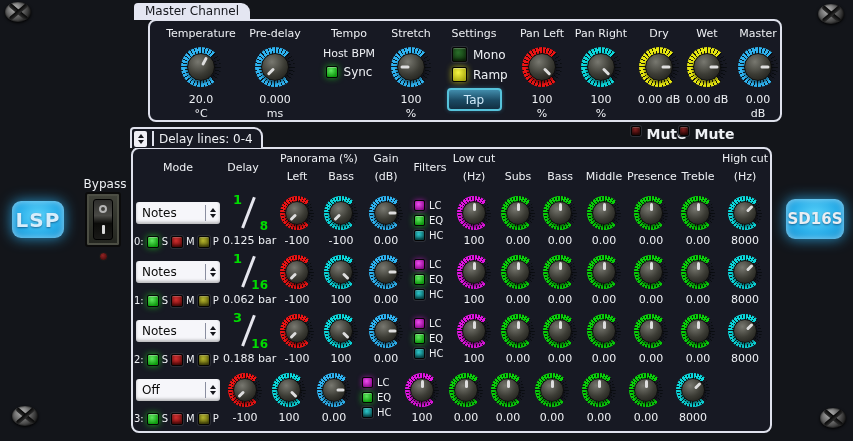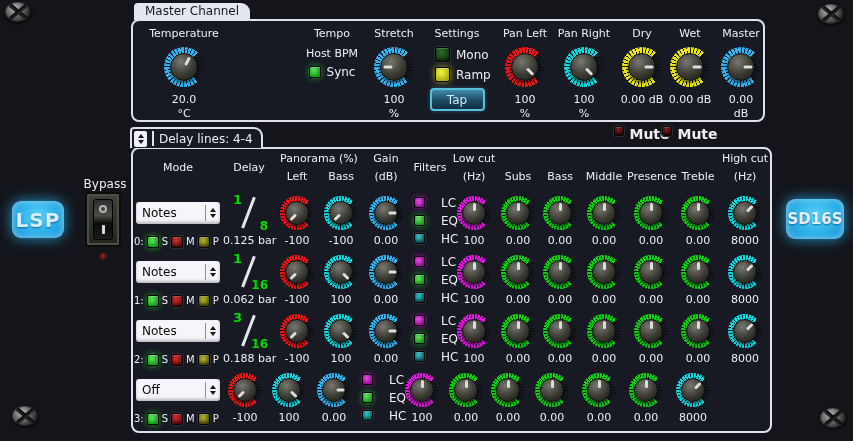--- a/index.html
+++ b/index.html
@@ -99,21 +99,21 @@
   .dd-val{flex:1;padding-left:6px}
   .dd-spin{display:flex;flex-direction:column;align-items:center;gap:2px;padding:0 4px;
     border-left:1px solid #8a8ea0;height:16px;justify-content:center}
 
   .frac{position:relative;width:36px;height:40px}
   .frac .num{position:absolute;left:2px;top:-1px;color:#00dc00;font-weight:bold;font-size:13px}
   .frac .slash{position:absolute;left:16px;top:3px;width:2.5px;height:33px;background:#e6e6ee;transform:rotate(21deg)}
   .frac .den{position:absolute;right:-1px;bottom:0;color:#00dc00;font-weight:bold;font-size:12px}
 
   .fcell{justify-content:center;gap:4px;padding-left:5px}
-  .f-item{display:flex;align-items:center;gap:16px;font-size:12px}
+  .f-item{display:flex;align-items:center;gap:4px;font-size:10px}
   .f-item .sq{width:11px;height:11px}
 
   
   .badge{position:absolute;border-radius:9px;display:flex;align-items:center;justify-content:center;
     background:radial-gradient(ellipse at 50% 42%,#5cd4fb 0%,#2aaee9 55%,#148fd0 100%);
     box-shadow:0 0 14px rgba(42,170,233,.85), inset 0 0 7px rgba(255,255,255,.55)}
   .lsp-badge{left:12px;top:201px;width:52px;height:37px;color:#d6edfb;font-weight:bold;font-size:20px;
     text-shadow:0 1px 2px rgba(0,40,80,.55);letter-spacing:1px}
   .model-badge{left:786px;top:199px;width:58px;height:40px;color:#e9eef3;font-weight:bold;font-size:15px;
     text-shadow:0 1px 2px rgba(0,40,80,.55)}
@@ -142,33 +142,43 @@
 <div class="byp-label">Bypass</div>
 <div class="byp-sw">
   <div class="rocker">
     <span class="sym-o"></span>
     <span class="sym-i"></span>
   </div>
 </div>
 <div class="byp-led"></div>
 
 <div class="tab-light" style="left:134px;top:3px">Master Channel</div>
-<div class="group" style="left:131px;top:19px;width:634px;height:103px">
+<div class="group" style="left:148px;top:19px;width:634px;height:103px">
 
   <div class="mcol" style="left:6px;width:90px">
     <div class="mlabel">Temperature</div>
     <div class="knob k40 mknob" style="--c:var(--blue);--a:28deg">
         <i class="ring"></i>
         <i class="face"></i>
         <i class="ptr"></i>
       </div>
     <div class="mval">20.0</div>
     <div class="munit">°C</div>
   </div>
 
+  <div class="mcol" style="left:85px;width:80px">
+    <div class="mlabel">Pre-delay</div>
+    <div class="knob k40 mknob" style="--c:var(--blue);--a:-135deg">
+        <i class="ring"></i>
+        <i class="face"></i>
+        <i class="ptr"></i>
+      </div>
+    <div class="mval">0.000</div>
+    <div class="munit">ms</div>
+  </div>
 
   <div class="mcol" style="left:157px;width:84px">
     <div class="mlabel">Tempo</div>
     <div class="hostbpm">Host BPM</div>
     <div class="hrow">
       <span class="sq g-on"></span>
       <span>Sync</span>
     </div>
   </div>
 
@@ -257,28 +267,28 @@
     <div class="munit">dB</div>
   </div>
 </div>
 
 <div class="tab-dark" style="left:130px;top:127px">
   <span class="tabspin">
       <i class="tu"></i>
       <i class="td"></i>
     </span>
   <span class="tdiv"></span>
-  <span>Delay lines: 4-4</span>
+  <span>Delay lines: 0-4</span>
 </div>
 <div class="group" style="left:131px;top:147px;width:641px;height:286px"></div>
 
 <div class="dlgrid">
   <div class="dl-header">
     <div class="h-mid" style="left:0;width:90px">Mode</div>
-    <div class="h-mid" style="left:90px;width:52px">Delay</div>
+    <div class="h-mid" style="left:84px;width:52px">Delay</div>
     <div class="h-top" style="left:142px;width:88px">Panorama (%)</div>
     <div class="h-bot" style="left:142px;width:44px">Left</div>
     <div class="h-bot" style="left:186px;width:44px">Bass</div>
     <div class="h-top" style="left:230px;width:46px">Gain</div>
     <div class="h-bot" style="left:230px;width:46px">(dB)</div>
     <div class="h-mid" style="left:276px;width:42px">Filters</div>
     <div class="h-top" style="left:318px;width:46px">Low cut</div>
     <div class="h-bot" style="left:318px;width:46px">(Hz)</div>
     <div class="h-bot" style="left:364px;width:42px">Subs</div>
     <div class="h-bot" style="left:406px;width:42px">Bass</div>

